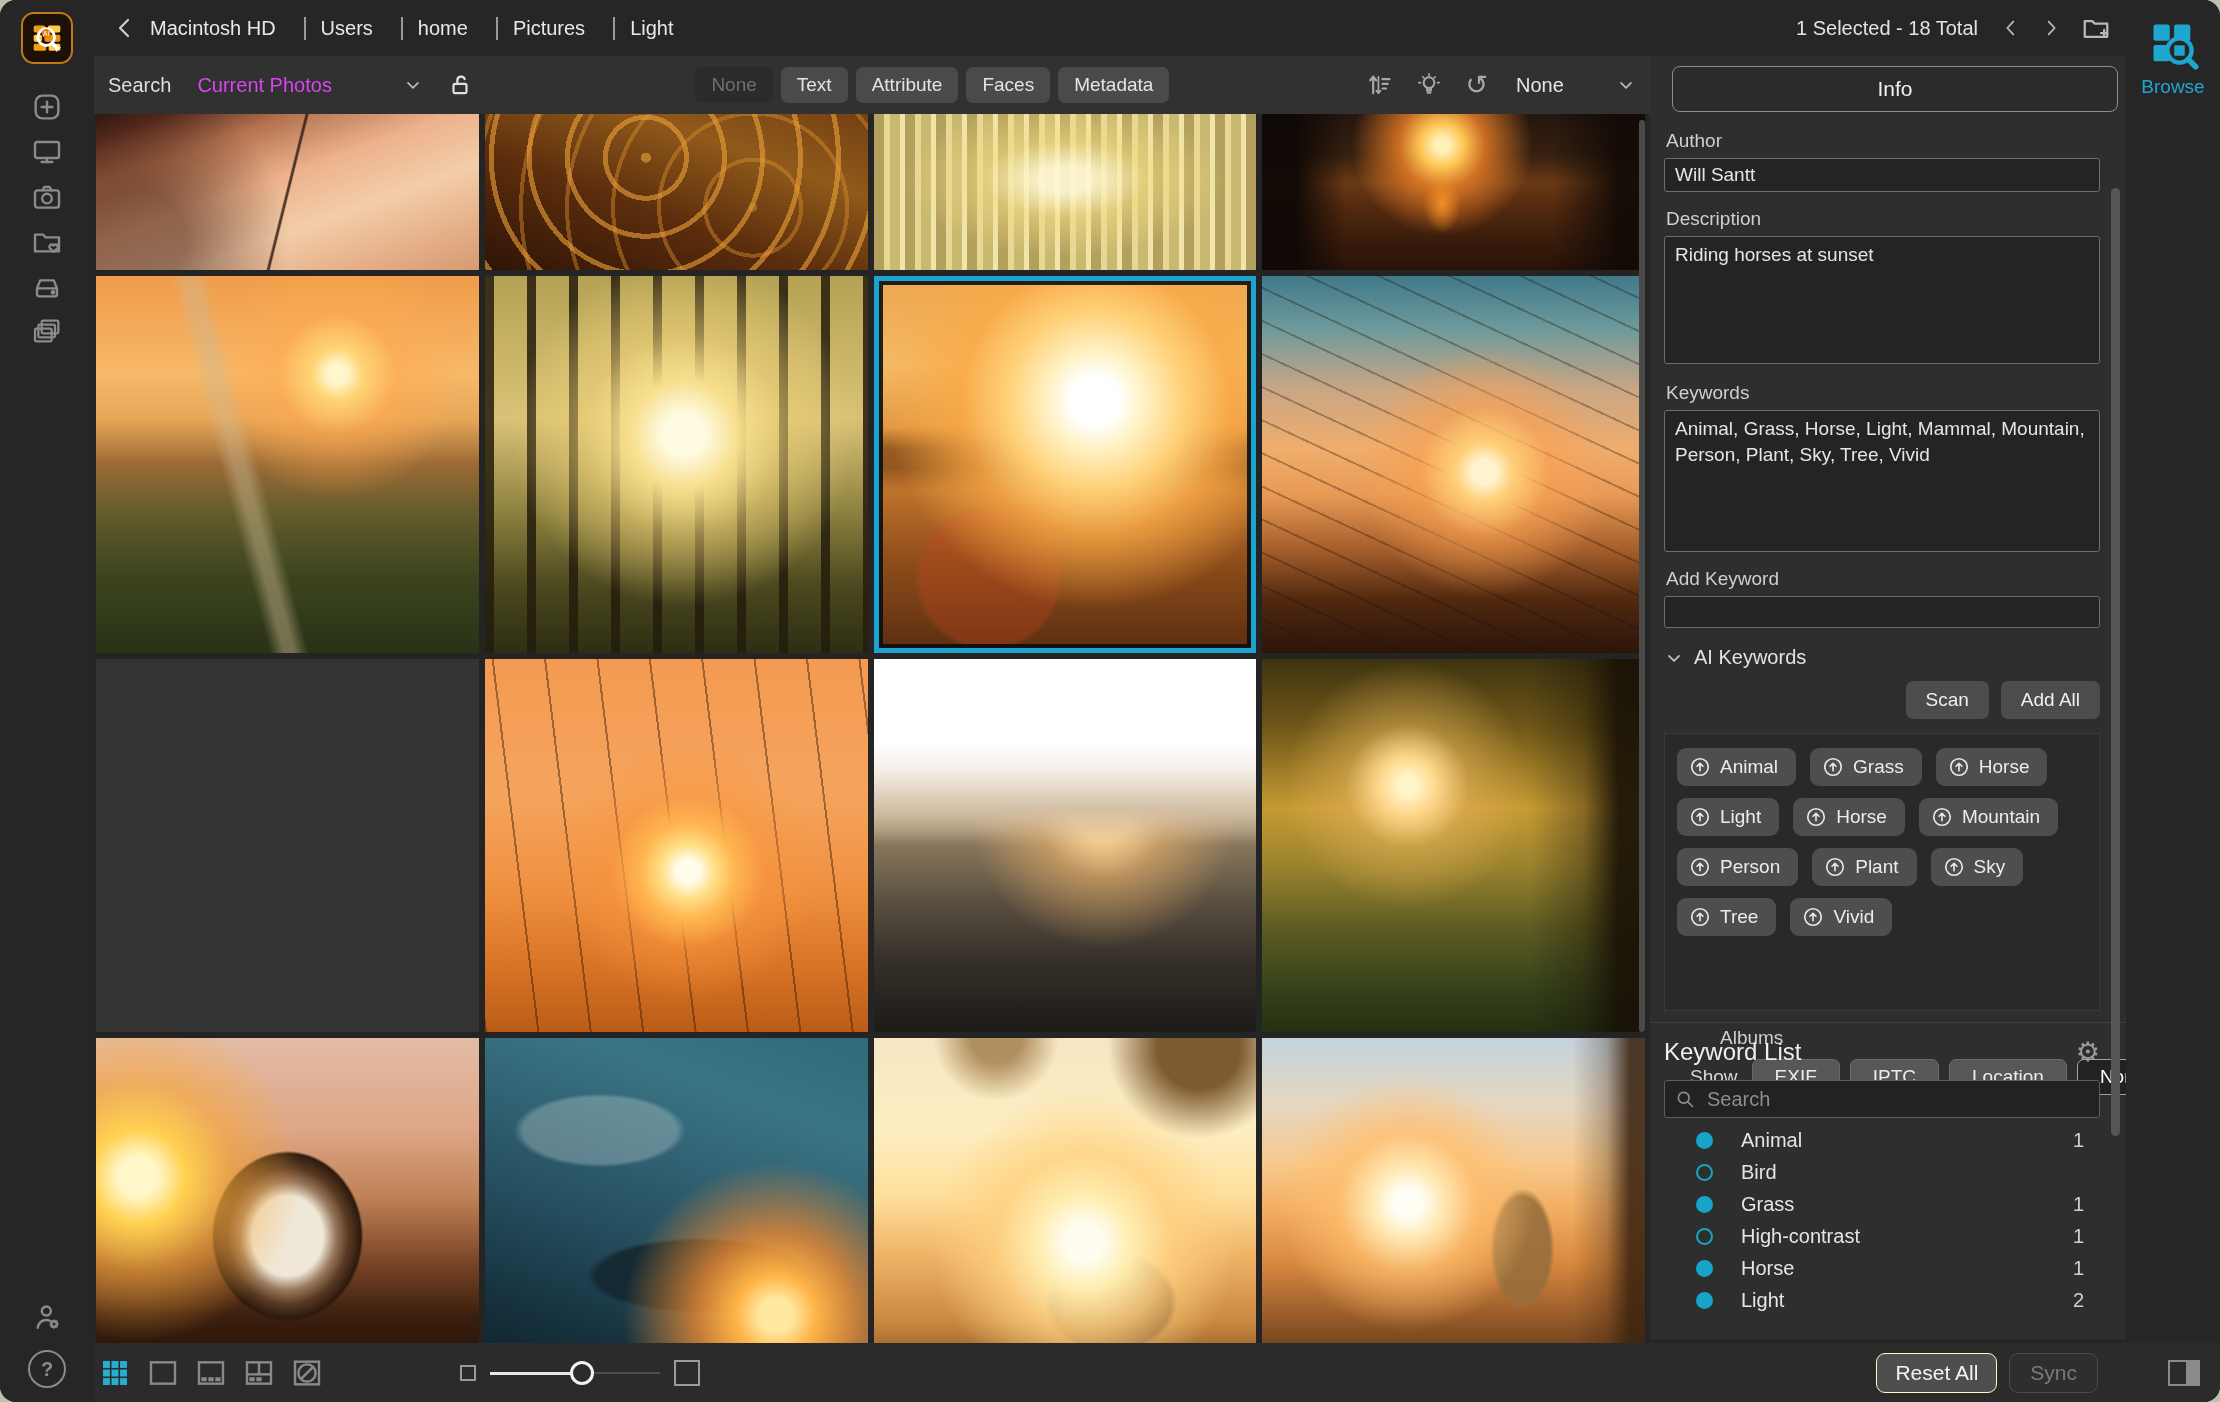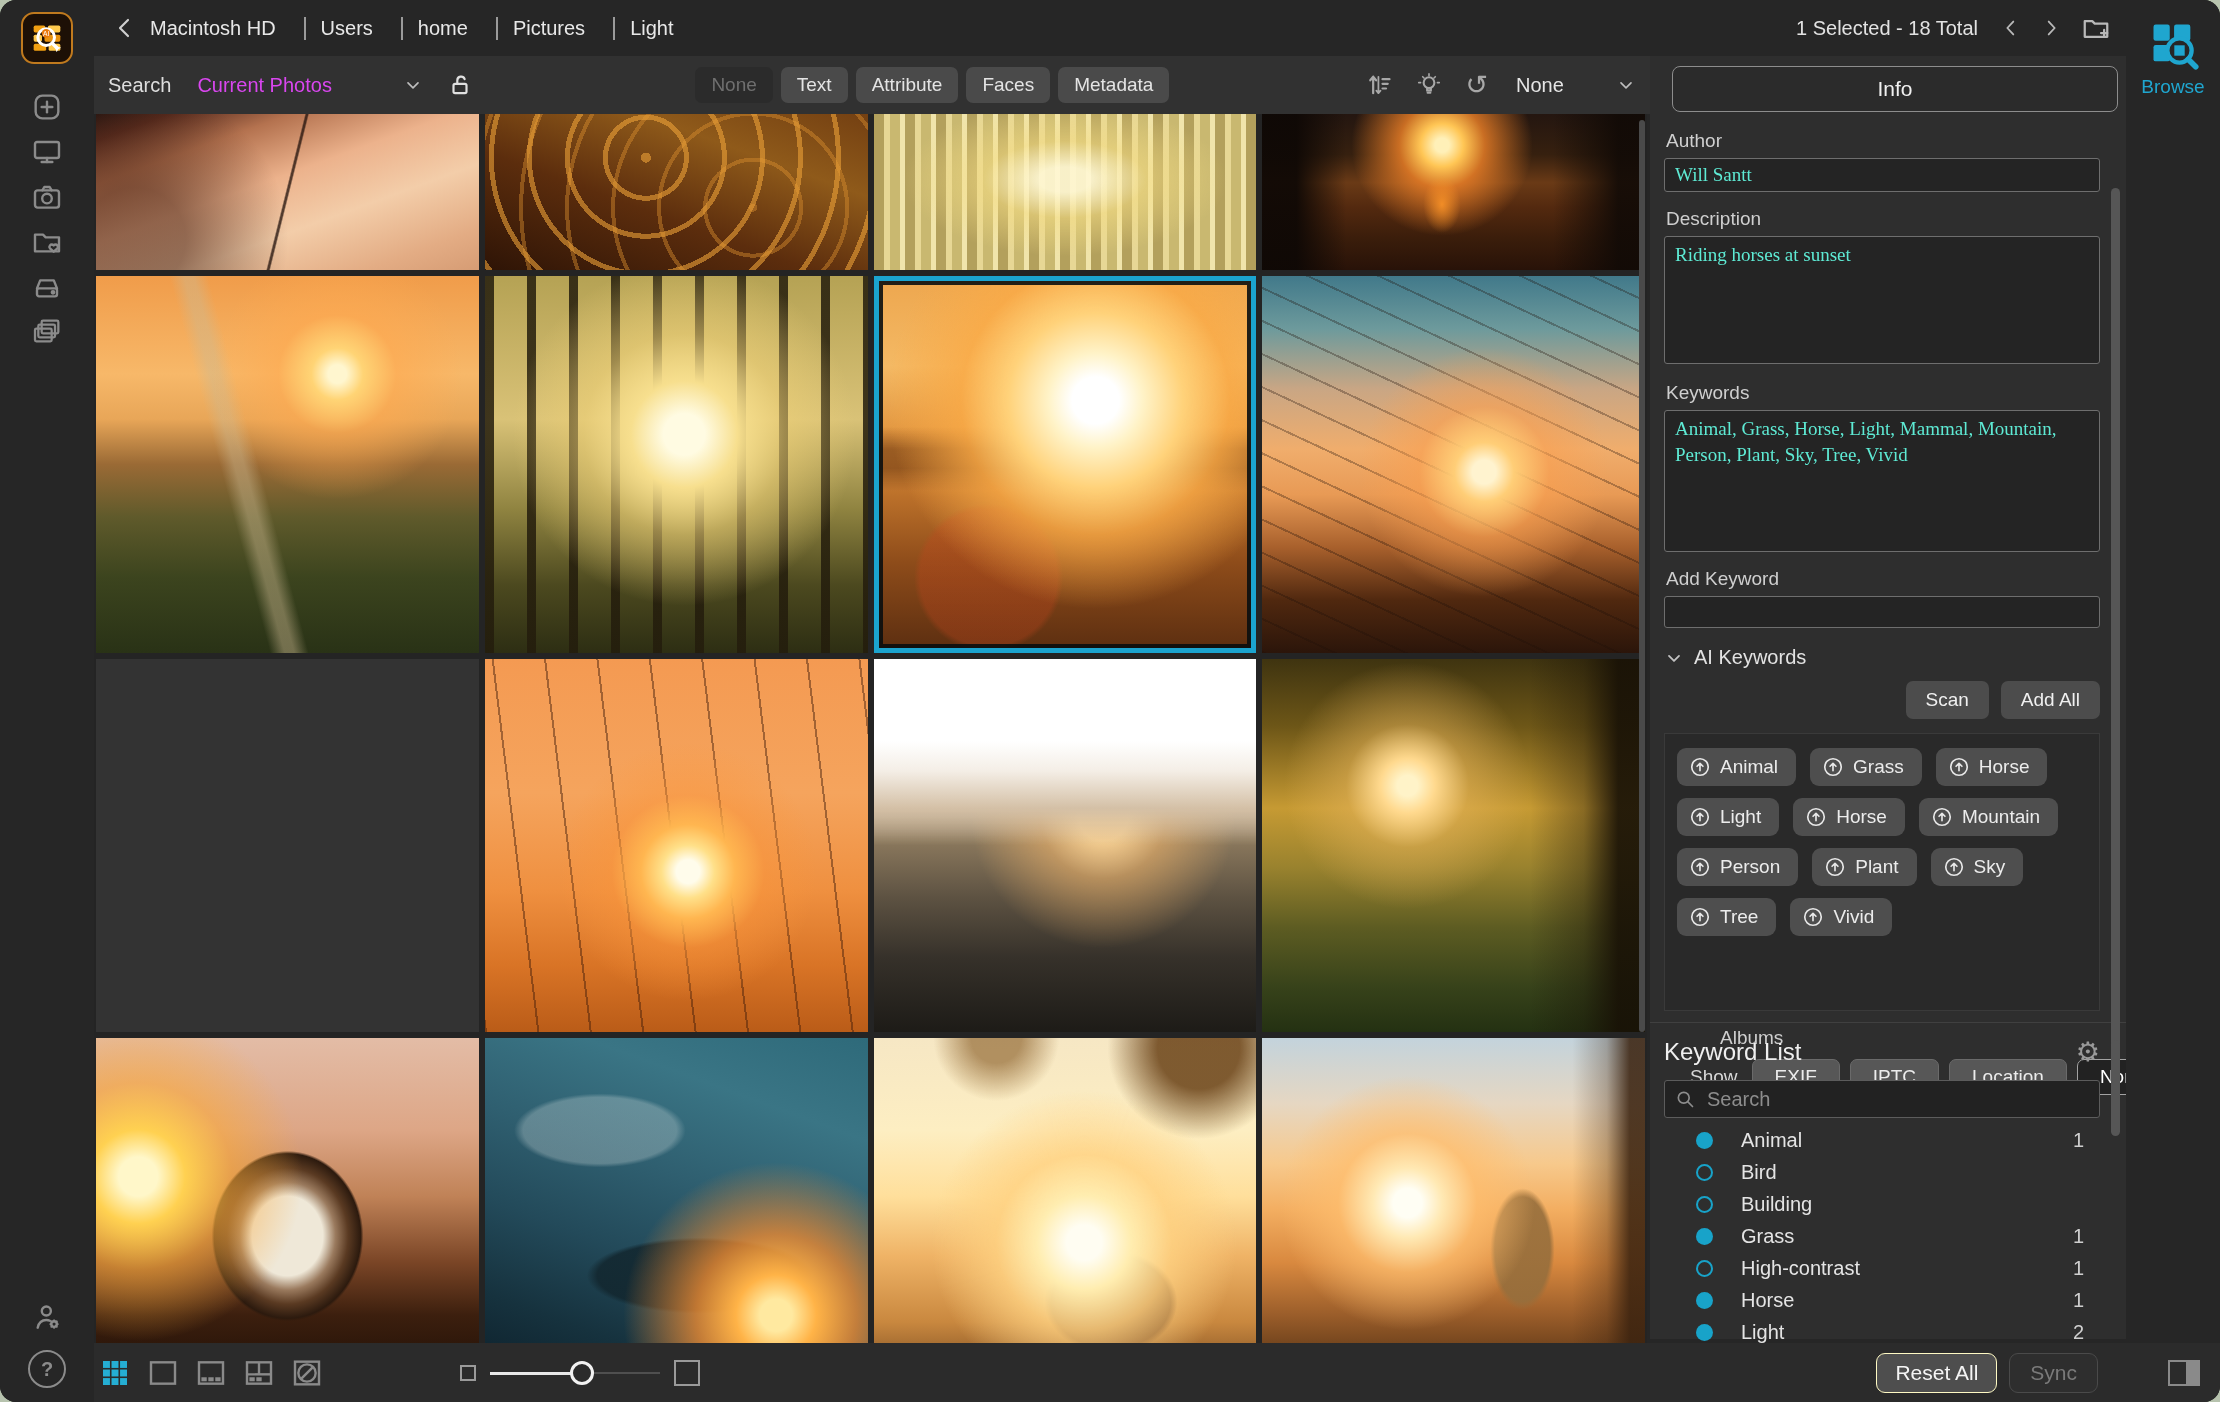--- a/index.html
+++ b/index.html
@@ -126,21 +126,21 @@
     radial-gradient(circle at 38% 50%, #fffef4 0 5%, #ffe9b4 12%, rgba(255,190,110,0.75) 24%, transparent 44%),
     linear-gradient(270deg, rgba(58,34,15,0.88) 0 4%, rgba(58,34,15,0.3) 10%, transparent 19%),
     radial-gradient(ellipse 15% 33% at 68% 64%, rgba(150,110,60,0.9) 0 48%, transparent 56%),
     linear-gradient(180deg,#c3d3dc 0%,#e6d7c2 20%,#f7c98c 38%,#f3ae61 52%,#d9893f 68%,#9a5d2a 84%,#573314 100%);}
 
   
   .right-panel{position:absolute;left:1650px;top:56px;width:476px;bottom:63px;background:#2e2e2e;z-index:3;box-sizing:border-box;}
   .info-tab{position:absolute;left:22px;top:10px;width:446px;height:46px;border:1.5px solid #8d8d8d;border-radius:8px;background:#2b2b2b;color:#f0f0f0;font-size:21px;display:flex;align-items:center;justify-content:center;box-sizing:border-box;}
   .panel-body{position:absolute;left:14px;right:26px;top:64px;}
   .fld-label{font-size:19px;color:#cfcfcf;margin:10px 0 6px 2px;}
-  .txt-input{width:100%;box-sizing:border-box;background:#242424;border:1px solid #6e6e6e;border-radius:3px;color:#5eead4;font-size:19px;font-family:Liberation Serif, serif;padding:5px 10px;outline:none;}
+  .txt-input{width:100%;box-sizing:border-box;background:#242424;border:1px solid #6e6e6e;border-radius:3px;color:#e5e5e5;font-size:19px;font-family:Liberation Sans, sans-serif;padding:5px 10px;outline:none;}
   .txt-area{resize:none;line-height:1.35;}
   .ai-header{display:flex;align-items:center;gap:10px;font-size:20px;color:#e2e2e2;margin-top:18px;}
   .ai-header .chev{color:#c2c2c2;}
   .ai-actions{display:flex;justify-content:flex-end;gap:12px;margin-top:12px;}
   .panel-btn{height:38px;padding:0 20px;background:#4c4c4c;border:none;border-radius:7px;color:#f0f0f0;font-size:19px;}
   .chips-panel{margin-top:14px;background:#292929;border:1px solid #3a3a3a;min-height:278px;box-sizing:border-box;padding:14px 12px;}
   .chip-row{display:flex;gap:14px;margin-bottom:12px;}
   .chip{display:flex;align-items:center;gap:9px;height:38px;padding:0 18px 0 12px;background:#4e4e4e;border-radius:9px;color:#ececec;font-size:19px;}
   .chip svg{width:22px;height:22px;color:#e8e8e8;}
   .albums-label{font-size:19px;color:#cfcfcf;margin:16px 0 10px 56px;}
@@ -524,25 +524,20 @@
           <span class="kw-dot filled"></span>
           <span>Animal</span>
           <span class="kw-count">1</span>
         </div>
         <div class="kw-item">
           <span class="kw-dot hollow"></span>
           <span>Bird</span>
           <span class="kw-count"></span>
         </div>
         <div class="kw-item">
-          <span class="kw-dot hollow"></span>
-          <span>Building</span>
-          <span class="kw-count"></span>
-        </div>
-        <div class="kw-item">
           <span class="kw-dot filled"></span>
           <span>Grass</span>
           <span class="kw-count">1</span>
         </div>
         <div class="kw-item">
           <span class="kw-dot hollow"></span>
           <span>High-contrast</span>
           <span class="kw-count">1</span>
         </div>
         <div class="kw-item">

